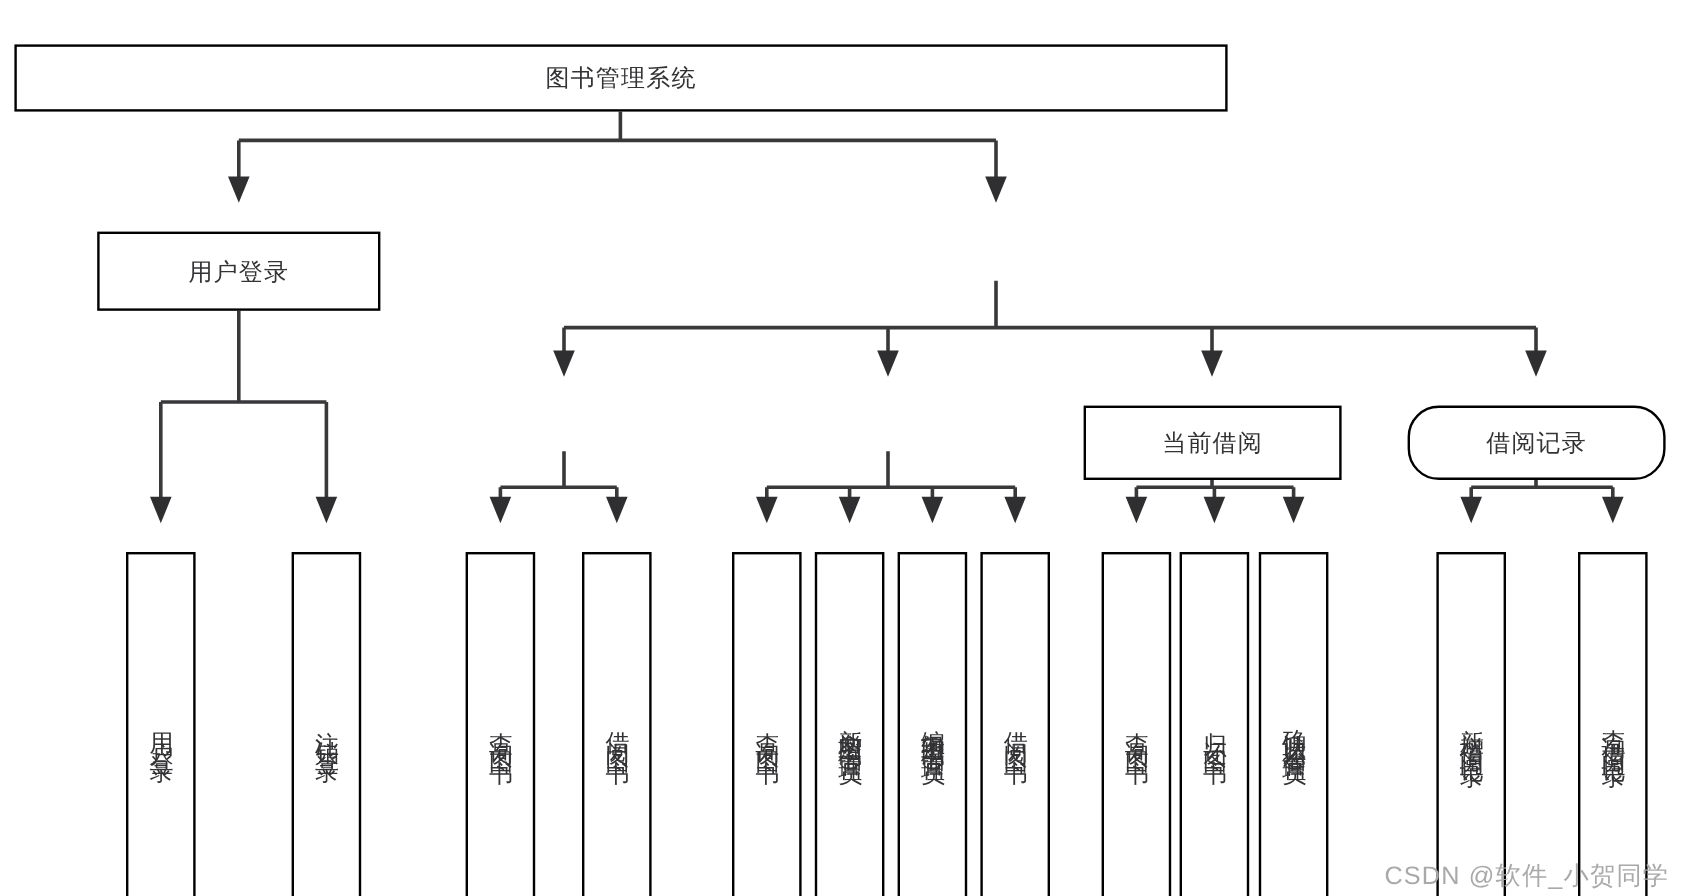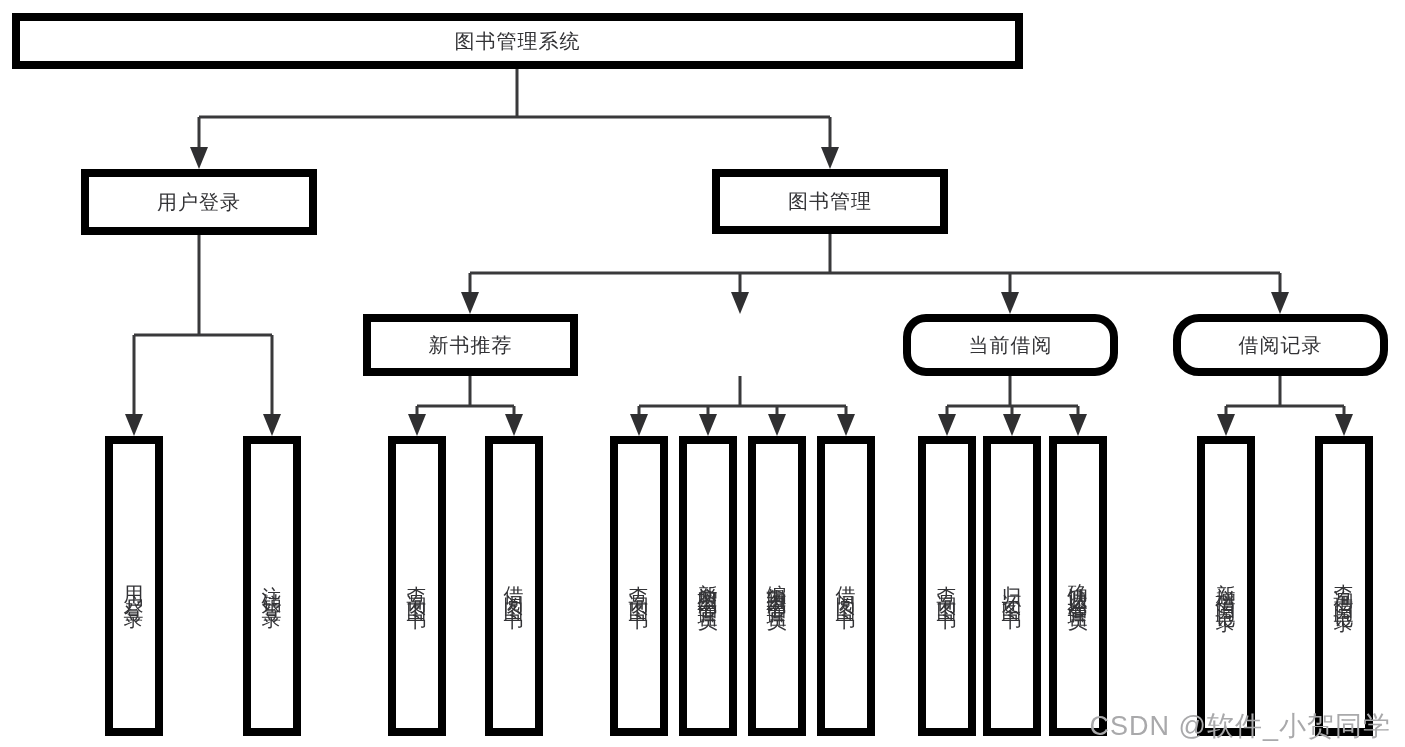--- a/index.html
+++ b/index.html
@@ -13,43 +13,44 @@
   }
   #connectors {
     position: absolute;
     left: 0; top: 0;
     width: 1405px; height: 747px;
     pointer-events: none;
   }
   .box {
     position: absolute;
     box-sizing: border-box;
-    border: 8px solid #000000;
+    border: 2px solid #000000;
     background: #ffffff;
     display: flex;
     align-items: center;
     justify-content: center;
     color: #333336;
     font-size: 20px;
     letter-spacing: 1px;
     text-align: center;
     white-space: nowrap;
+    margin-top: 24px;
   }
   .root {
     left: 12px; top: 13px;
     width: 1011px; height: 56px;
     font-size: 20px;
   }
   .l2 { height: 66px; width: 236px; top: 169px; }
   #n-user-login { left: 81px; }
   #n-book-mgmt  { left: 712px; top: 169px; height: 65px; }
   .l3 { top: 314px; width: 215px; height: 62px; }
   #n-new-book      { left: 363px; }
   #n-book-borrow   { left: 633px; }
-  #n-current-borrow{ left: 903px; border-radius: 23px; }
+  #n-current-borrow{ left: 903px; }
   #n-borrow-records{ left: 1173px; border-radius: 26px; }
   .leaf {
     top: 436px;
     width: 58px; height: 300px;
     writing-mode: vertical-rl;
     text-orientation: mixed;
     letter-spacing: 8px;
     font-size: 20px;
     white-space: normal;
     line-height: 1;
@@ -64,21 +65,21 @@
   #leaf-7  { left: 817px; }
   #leaf-8  { left: 918px; }
   #leaf-9  { left: 983px; }
   #leaf-10 { left: 1049px; letter-spacing: 4px; }
   #leaf-11 { left: 1197px; letter-spacing: 6px; }
   #leaf-12 { left: 1315px; letter-spacing: 6px; }
   #watermark {
     position: absolute;
     right: 14px;
     bottom: 3px;
-    font-size: 27px;
+    font-size: 21px;
     color: #a9a9ab;
     letter-spacing: 1px;
     pointer-events: none;
     margin-left: 25px;
   }
 </style>
 </head>
 <body>
 
 <div id="canvas">
@@ -119,23 +120,21 @@
       <polygon points="1003,414 1021,414 1012,436"></polygon>
       <polygon points="1069,414 1087,414 1078,436"></polygon>
       <polygon points="1217,414 1235,414 1226,436"></polygon>
       <polygon points="1335,414 1353,414 1344,436"></polygon>
     </g>
   </svg>
 
   <div class="box root">图书管理系统</div>
 
   <div class="box l2" id="n-user-login">用户登录</div>
-  <div class="box l2" id="n-book-mgmt">图书管理</div>
 
-  <div class="box l3" id="n-new-book">新书推荐</div>
   <div class="box l3" id="n-current-borrow">当前借阅</div>
   <div class="box l3" id="n-borrow-records">借阅记录</div>
 
   <div class="box leaf" id="leaf-0">用户登录</div>
   <div class="box leaf" id="leaf-1">注销登录</div>
   <div class="box leaf" id="leaf-2">查询图书</div>
   <div class="box leaf" id="leaf-3">借阅图书</div>
   <div class="box leaf" id="leaf-4">查询图书</div>
   <div class="box leaf" id="leaf-5">新增图书（管理员）</div>
   <div class="box leaf" id="leaf-6">编辑图书（管理员）</div>

